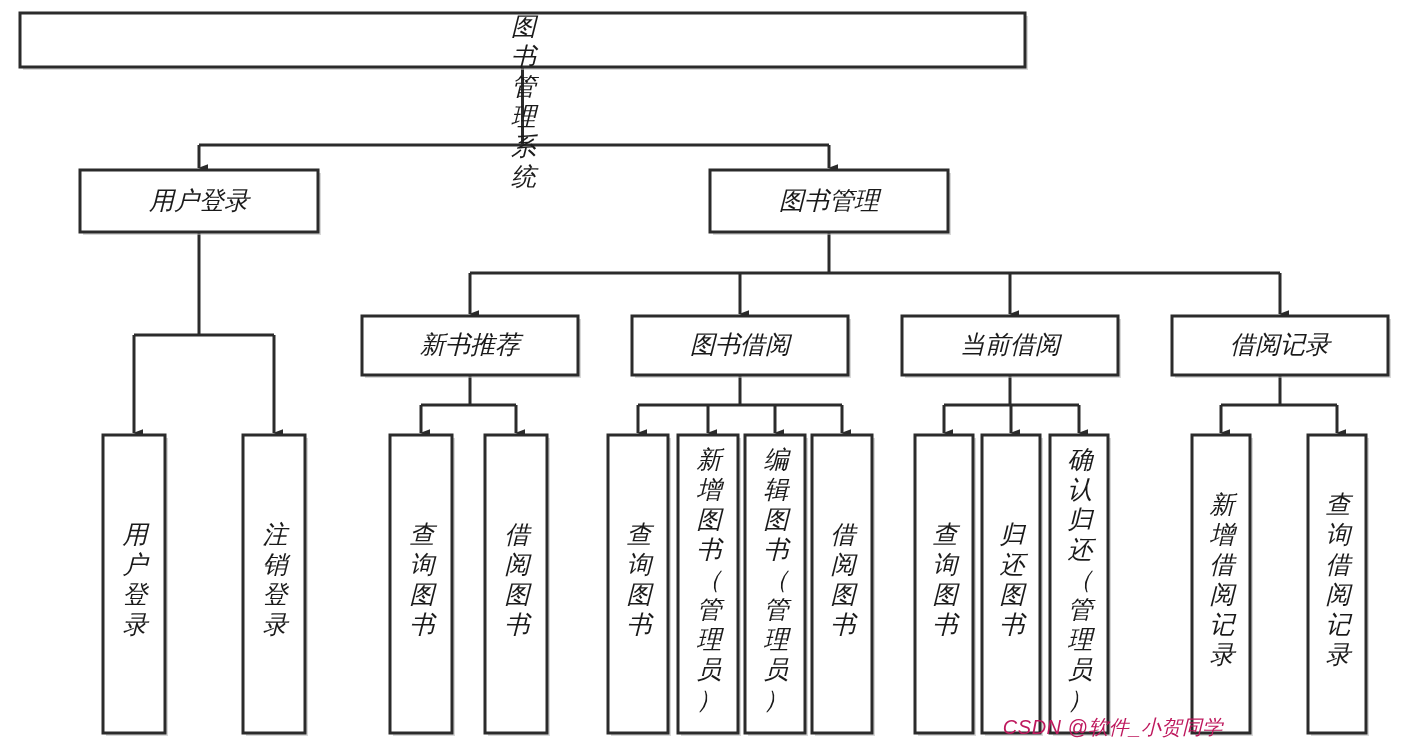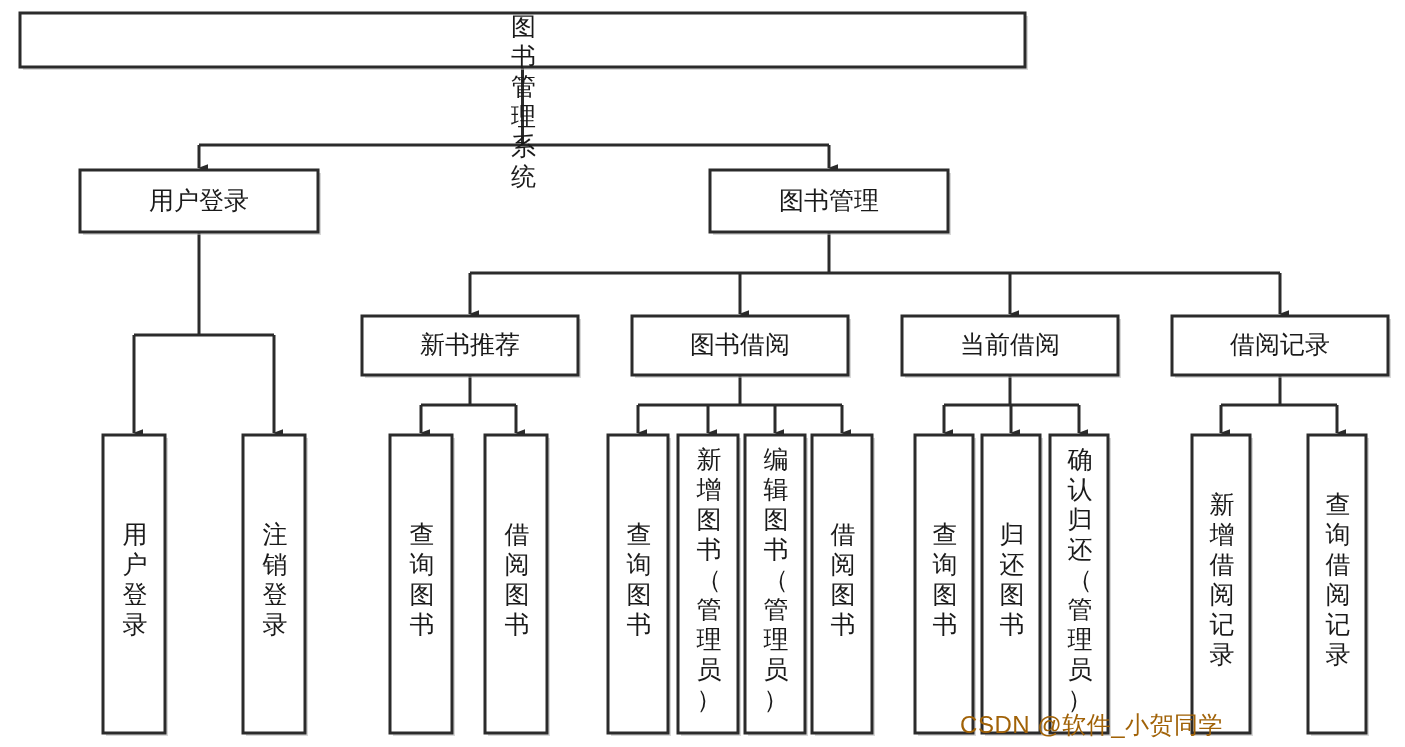--- a/index.html
+++ b/index.html
@@ -1,34 +1,34 @@
 <!DOCTYPE html>
 <html><head>
 <meta charset="utf-8">
 <style>
   html,body{margin:0;padding:0;background:#ffffff;}
   body{
     font-family:"Liberation Sans","DejaVu Sans",sans-serif;
     width:1405px;height:747px;overflow:hidden;
   }
-  #diagram-root{position:relative;width:1231px;height:747px;background:#ffffff;}
+  #diagram-root{position:relative;width:1231px;height:747px;background:#ffffff;font-style:italic;}
   svg#flow{position:absolute;left:0;top:0;width:1405px;height:747px;display:block;}
   .node-box{fill:#ffffff;stroke:#2b2b2b;stroke-width:3;}
   .node-box-shadow{fill:#b8b8b8;stroke:none;opacity:.55;}
   .connector{stroke:#2b2b2b;stroke-width:3;fill:none;stroke-linecap:butt;}
   .node-label{
     font-family:"Liberation Sans","DejaVu Sans",sans-serif;
     fill:#1a1a1a;text-anchor:middle;dominant-baseline:middle;
   }
   .lbl-h{font-size:25px;}
   .vchar{font-family:"Liberation Sans","DejaVu Sans",sans-serif;fill:#1a1a1a;font-size:25px;text-anchor:middle;}
   .watermark{
     position:absolute;right:8px;bottom:6px;
     font-family:"Liberation Sans","DejaVu Sans",sans-serif;
-    font-size:24px;color:#a16207;white-space:nowrap;letter-spacing:.5px;
+    font-size:20px;color:#be185d;white-space:nowrap;letter-spacing:.5px;
   }
 </style>
 </head>
 <body>
 
 <div id="diagram-root">
 
   <svg id="flow" viewBox="0 0 1405 747" xmlns="http://www.w3.org/2000/svg">
     <defs>
       <marker id="arrowhead" markerWidth="10" markerHeight="11" refX="4.2" refY="9.4" orient="auto" markerUnits="userSpaceOnUse">

